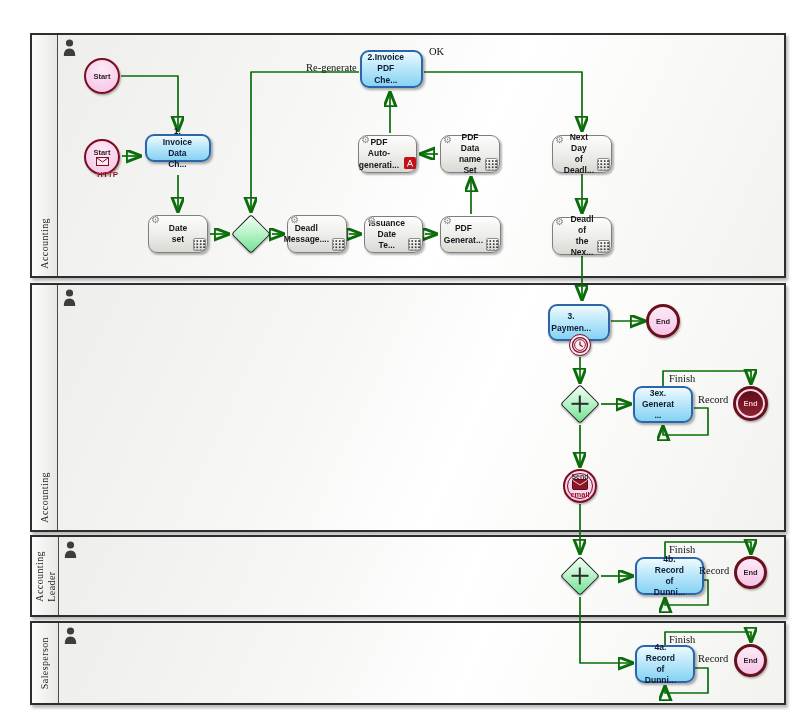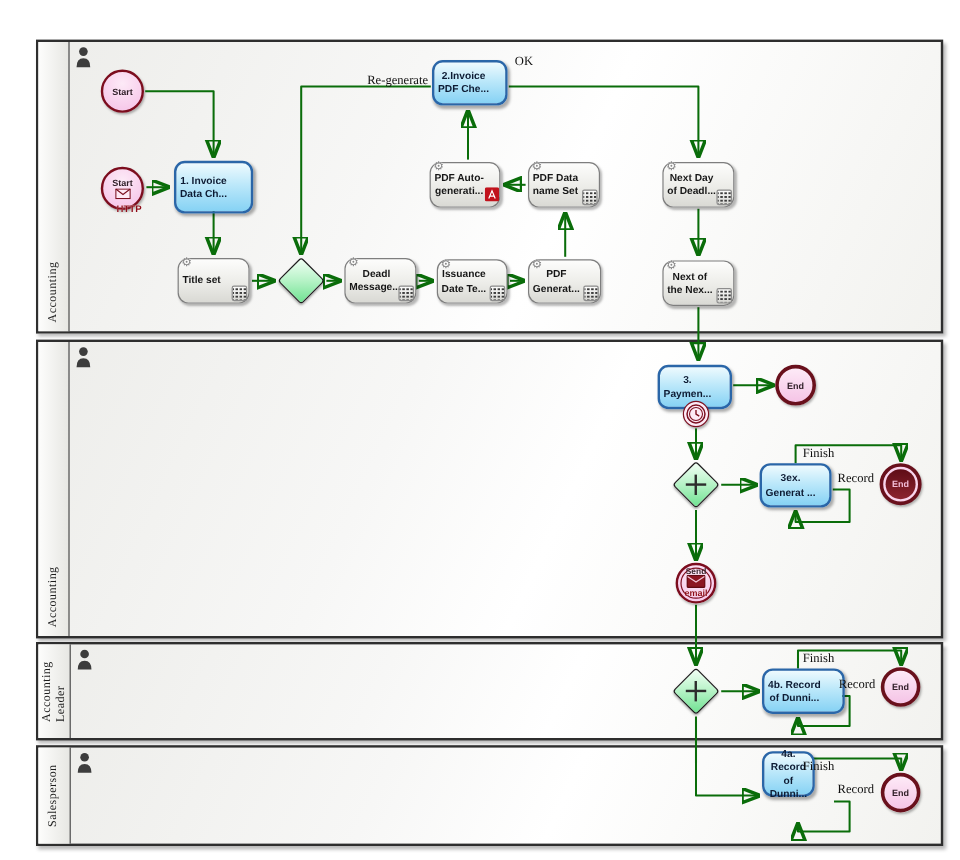--- a/index.html
+++ b/index.html
@@ -16,21 +16,21 @@
   .lane-label{writing-mode:vertical-rl;transform:rotate(180deg);
         font:10px/1.15 "Liberation Serif",serif;color:#1d1d1d;letter-spacing:.4px;
         white-space:pre-line;max-height:98%;}
   .lane-body{position:relative;flex:1;}
   .person{position:absolute;left:5px;top:4px;}
   
   svg.flows{position:absolute;left:0;top:0;z-index:2;}
   svg.flows path{fill:none;stroke:#0a6d0a;stroke-width:1.7;stroke-linejoin:round;}
   
   .task{position:absolute;z-index:3;border-radius:9px;display:flex;align-items:center;
-        justify-content:flex-start;text-align:center;box-sizing:border-box;padding:2px 3px;}
+        justify-content:flex-end;text-align:center;box-sizing:border-box;padding:2px 17px;}
   .task.white{border:1.5px solid #7e7e7e;color:#161616;
         background:linear-gradient(#fdfdfc,#ecece8 55%,#d9d9d4);
         box-shadow:1.5px 2px 2px rgba(0,0,0,.28);}
   .task.blue{border:2px solid #2a66a8;color:#0d1b33;
         background:linear-gradient(#eefafe,#bce8fa 45%,#86d2f4);
         box-shadow:1.5px 2px 2.5px rgba(0,0,0,.32);}
   .tlabel{font:bold 8.5px/1.3 "Liberation Sans",sans-serif;white-space:pre-line;}
   .icon-gear{position:absolute;left:2px;top:-1px;font-size:10px;line-height:10px;color:#8a8a8a;
         text-shadow:0 0 1px #fff;}
   .icon-grid{position:absolute;right:1px;bottom:1px;width:13px;height:13px;border:1px solid #8d8d8d;
@@ -161,28 +161,28 @@
 
   <div class="evt start" style="left:84px;top:139px;width:36px;height:36px;border-width:2.6px">
     <span class="elbl">Start</span>
     <svg width="13" height="9" viewBox="0 0 13 9">
         <rect x="0.5" y="0.5" width="12" height="8" fill="#fde8f4" stroke="#7c1020"></rect>
         <path d="M0.5,0.5 L6.5,5 L12.5,0.5" stroke="#7c1020" fill="none"></path>
       </svg>
     <span class="badge">HTTP</span>
   </div>
 
-  <div class="task blue" style="left:145px;top:134px;width:66px;height:44px">
+  <div class="task blue" style="left:145px;top:134px;width:66px;height:28px">
     <span class="tlabel">1. Invoice
 Data Ch...</span>
   </div>
 
   <div class="task white" style="left:148px;top:215px;width:60px;height:38px">
     <span class="icon-gear">⚙</span>
-    <span class="tlabel">Title set</span>
+    <span class="tlabel">Date set</span>
     <span class="icon-grid"></span>
   </div>
 
   <div class="gw" style="left:237px;top:220px"></div>
 
   <div class="task white" style="left:287px;top:215px;width:60px;height:38px">
     <span class="icon-gear">⚙</span>
     <span class="tlabel">Deadl
 Message....</span>
     <span class="icon-grid"></span>
@@ -226,21 +226,21 @@
 
   <div class="task white" style="left:552px;top:135px;width:60px;height:38px">
     <span class="icon-gear">⚙</span>
     <span class="tlabel">Next Day
 of Deadl...</span>
     <span class="icon-grid"></span>
   </div>
 
   <div class="task white" style="left:552px;top:217px;width:60px;height:38px">
     <span class="icon-gear">⚙</span>
-    <span class="tlabel">Next of
+    <span class="tlabel">Deadl of
 the Nex...</span>
     <span class="icon-grid"></span>
   </div>
 
   <div class="task blue" style="left:548px;top:304px;width:62px;height:37px">
     <span class="tlabel">3.
 Paymen...</span>
   </div>
 
   <div class="evt" style="left:569px;top:334px;width:22px;height:22px;background:#fdeaf6;border:1.4px solid #7c1020">
@@ -292,21 +292,21 @@
 
   <div class="task blue" style="left:635px;top:557px;width:69px;height:38px">
     <span class="tlabel">4b. Record
 of Dunni...</span>
   </div>
 
   <div class="evt end" style="left:734px;top:556px;width:33px;height:33px">
     <span class="elbl">End</span>
   </div>
 
-  <div class="task blue" style="left:635px;top:626px;width:44px;height:38px">
+  <div class="task blue" style="left:635px;top:645px;width:60px;height:38px">
     <span class="tlabel">4a. Record
 of Dunni...</span>
   </div>
 
   <div class="evt end" style="left:734px;top:644px;width:33px;height:33px">
     <span class="elbl">End</span>
   </div>
 
   <div class="elabel" style="left:306px;top:62px">Re-generate</div>
   <div class="elabel" style="left:429px;top:46px">OK</div>

